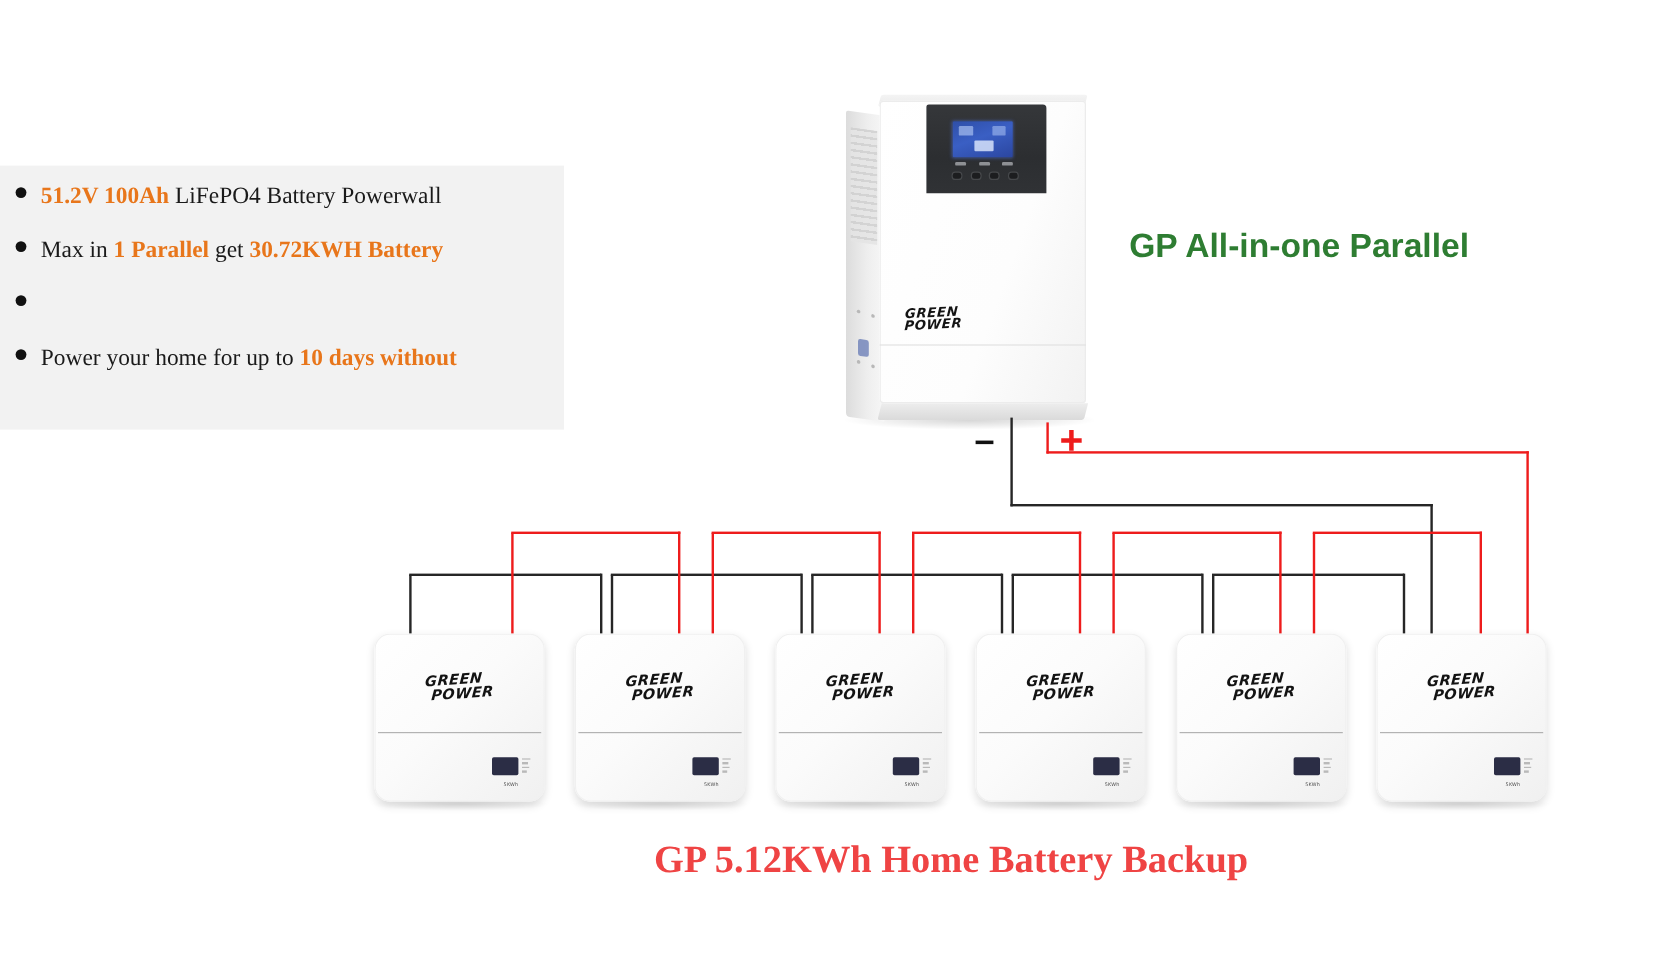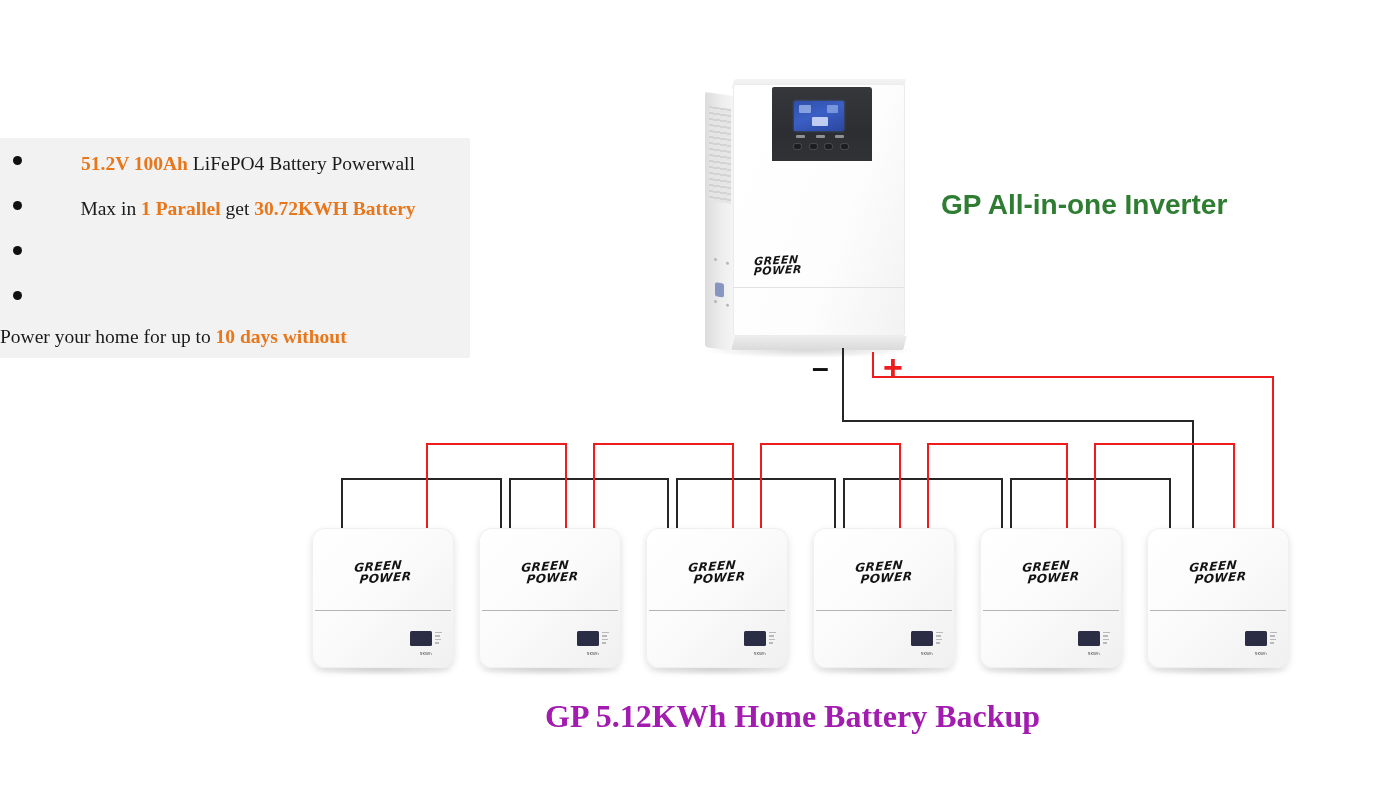--- a/index.html
+++ b/index.html
@@ -11,31 +11,30 @@
     position:relative;
   }
   #stage{position:absolute;left:0;top:0;width:1400px;height:808px;}
 
   
   .features{
     position:absolute;left:0;top:138px;width:470px;height:220px;
     background:#f2f2f2;
     box-sizing:border-box;
     padding:14px 0 0 0;
-    text-align:center;
   }
   .feat-row{
     display:flex;align-items:flex-start;
     margin:0 0 0 0;
     height:45px;
     font-size:19.5px;
     line-height:1.25;
     color:#1a1a1a;
   }
-  .feat-row.tall{height:auto;flex-direction:column;}
+  .feat-row.tall{height:auto;}
   .bullet{
     width:34px;flex:0 0 34px;
     display:flex;justify-content:center;align-items:flex-start;
     padding-top:4px;
   }
   .bullet span{
     display:block;width:9px;height:9px;border-radius:50%;
     background:#111;
   }
   .feat-text{flex:1;padding-right:8px;}
@@ -45,21 +44,21 @@
   
   .title-inverter{
     position:absolute;left:941px;top:189px;
     font-family:"Liberation Sans",sans-serif;
     font-weight:bold;font-size:28px;color:#2E7D32;
     letter-spacing:0px;white-space:nowrap;
   }
   .title-battery{
     position:absolute;left:545px;top:698px;
     font-family:"Liberation Serif",serif;
-    font-weight:bold;font-size:32px;color:#a21caf;
+    font-weight:bold;font-size:32px;color:#ef4444;
     white-space:nowrap;
   }
 
   
   #inverter{position:absolute;left:700px;top:84px;width:215px;height:275px;}
   .inv-side{
     position:absolute;left:5px;top:8px;width:32px;height:255px;
     background:linear-gradient(90deg,#dcdcdc 0%,#eeeeee 55%,#f7f7f7 100%);
     transform:skewY(8deg);transform-origin:top left;
     border-radius:2px 0 0 3px;
@@ -250,21 +249,21 @@
           <i></i>
       </div>
     </div>
     <div class="inv-seam"></div>
     <div class="inv-logo">
       <div>GREEN</div>
       <div>POWER</div>
     </div>
   </div>
 
-  <div class="title-inverter">GP All-in-one Inverter</div>
+  <div class="title-inverter">GP All-in-one Parallel</div>
   <div class="title-battery">GP 5.12KWh Home Battery Backup</div>
 
   <div class="term minus-inv">–</div>
   <div class="term plus-inv">+</div>
   <div class="term minus-bat">–</div>
   <div class="term plus-bat">+</div>
 
   <div id="wires">
 
     <div class="w wv blk" style="left:842px;top:348px;height:74px;"></div>

